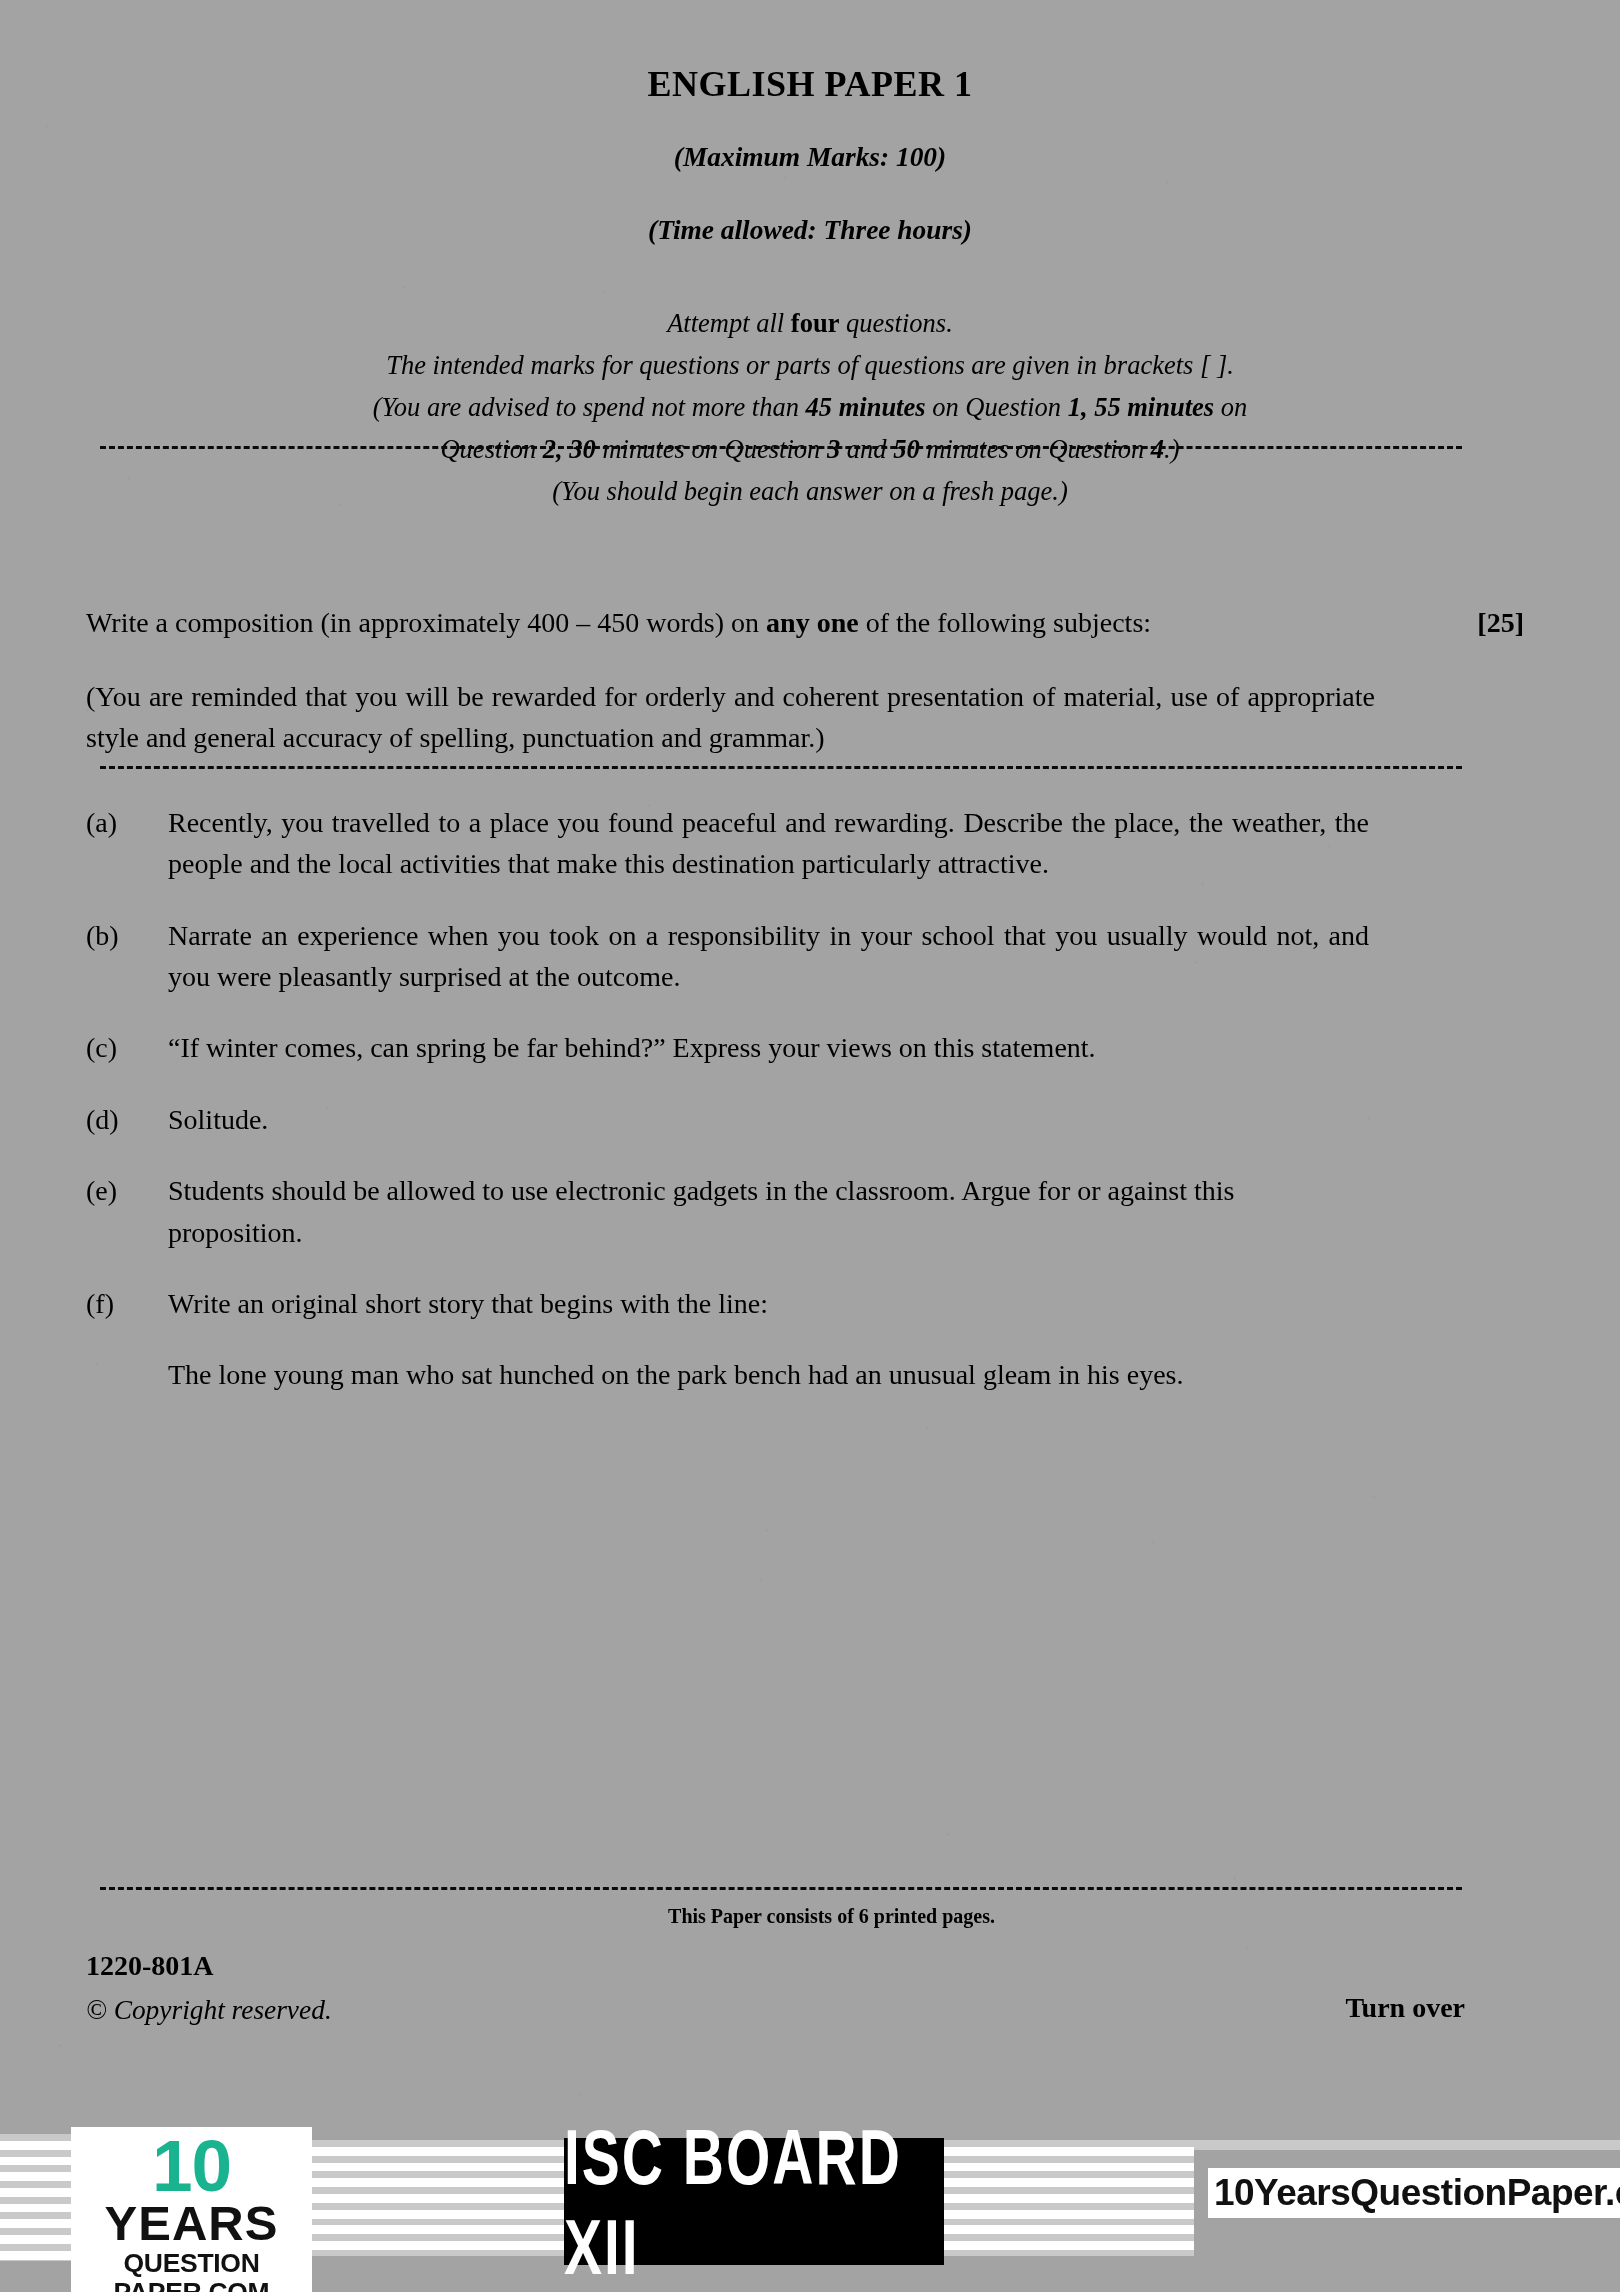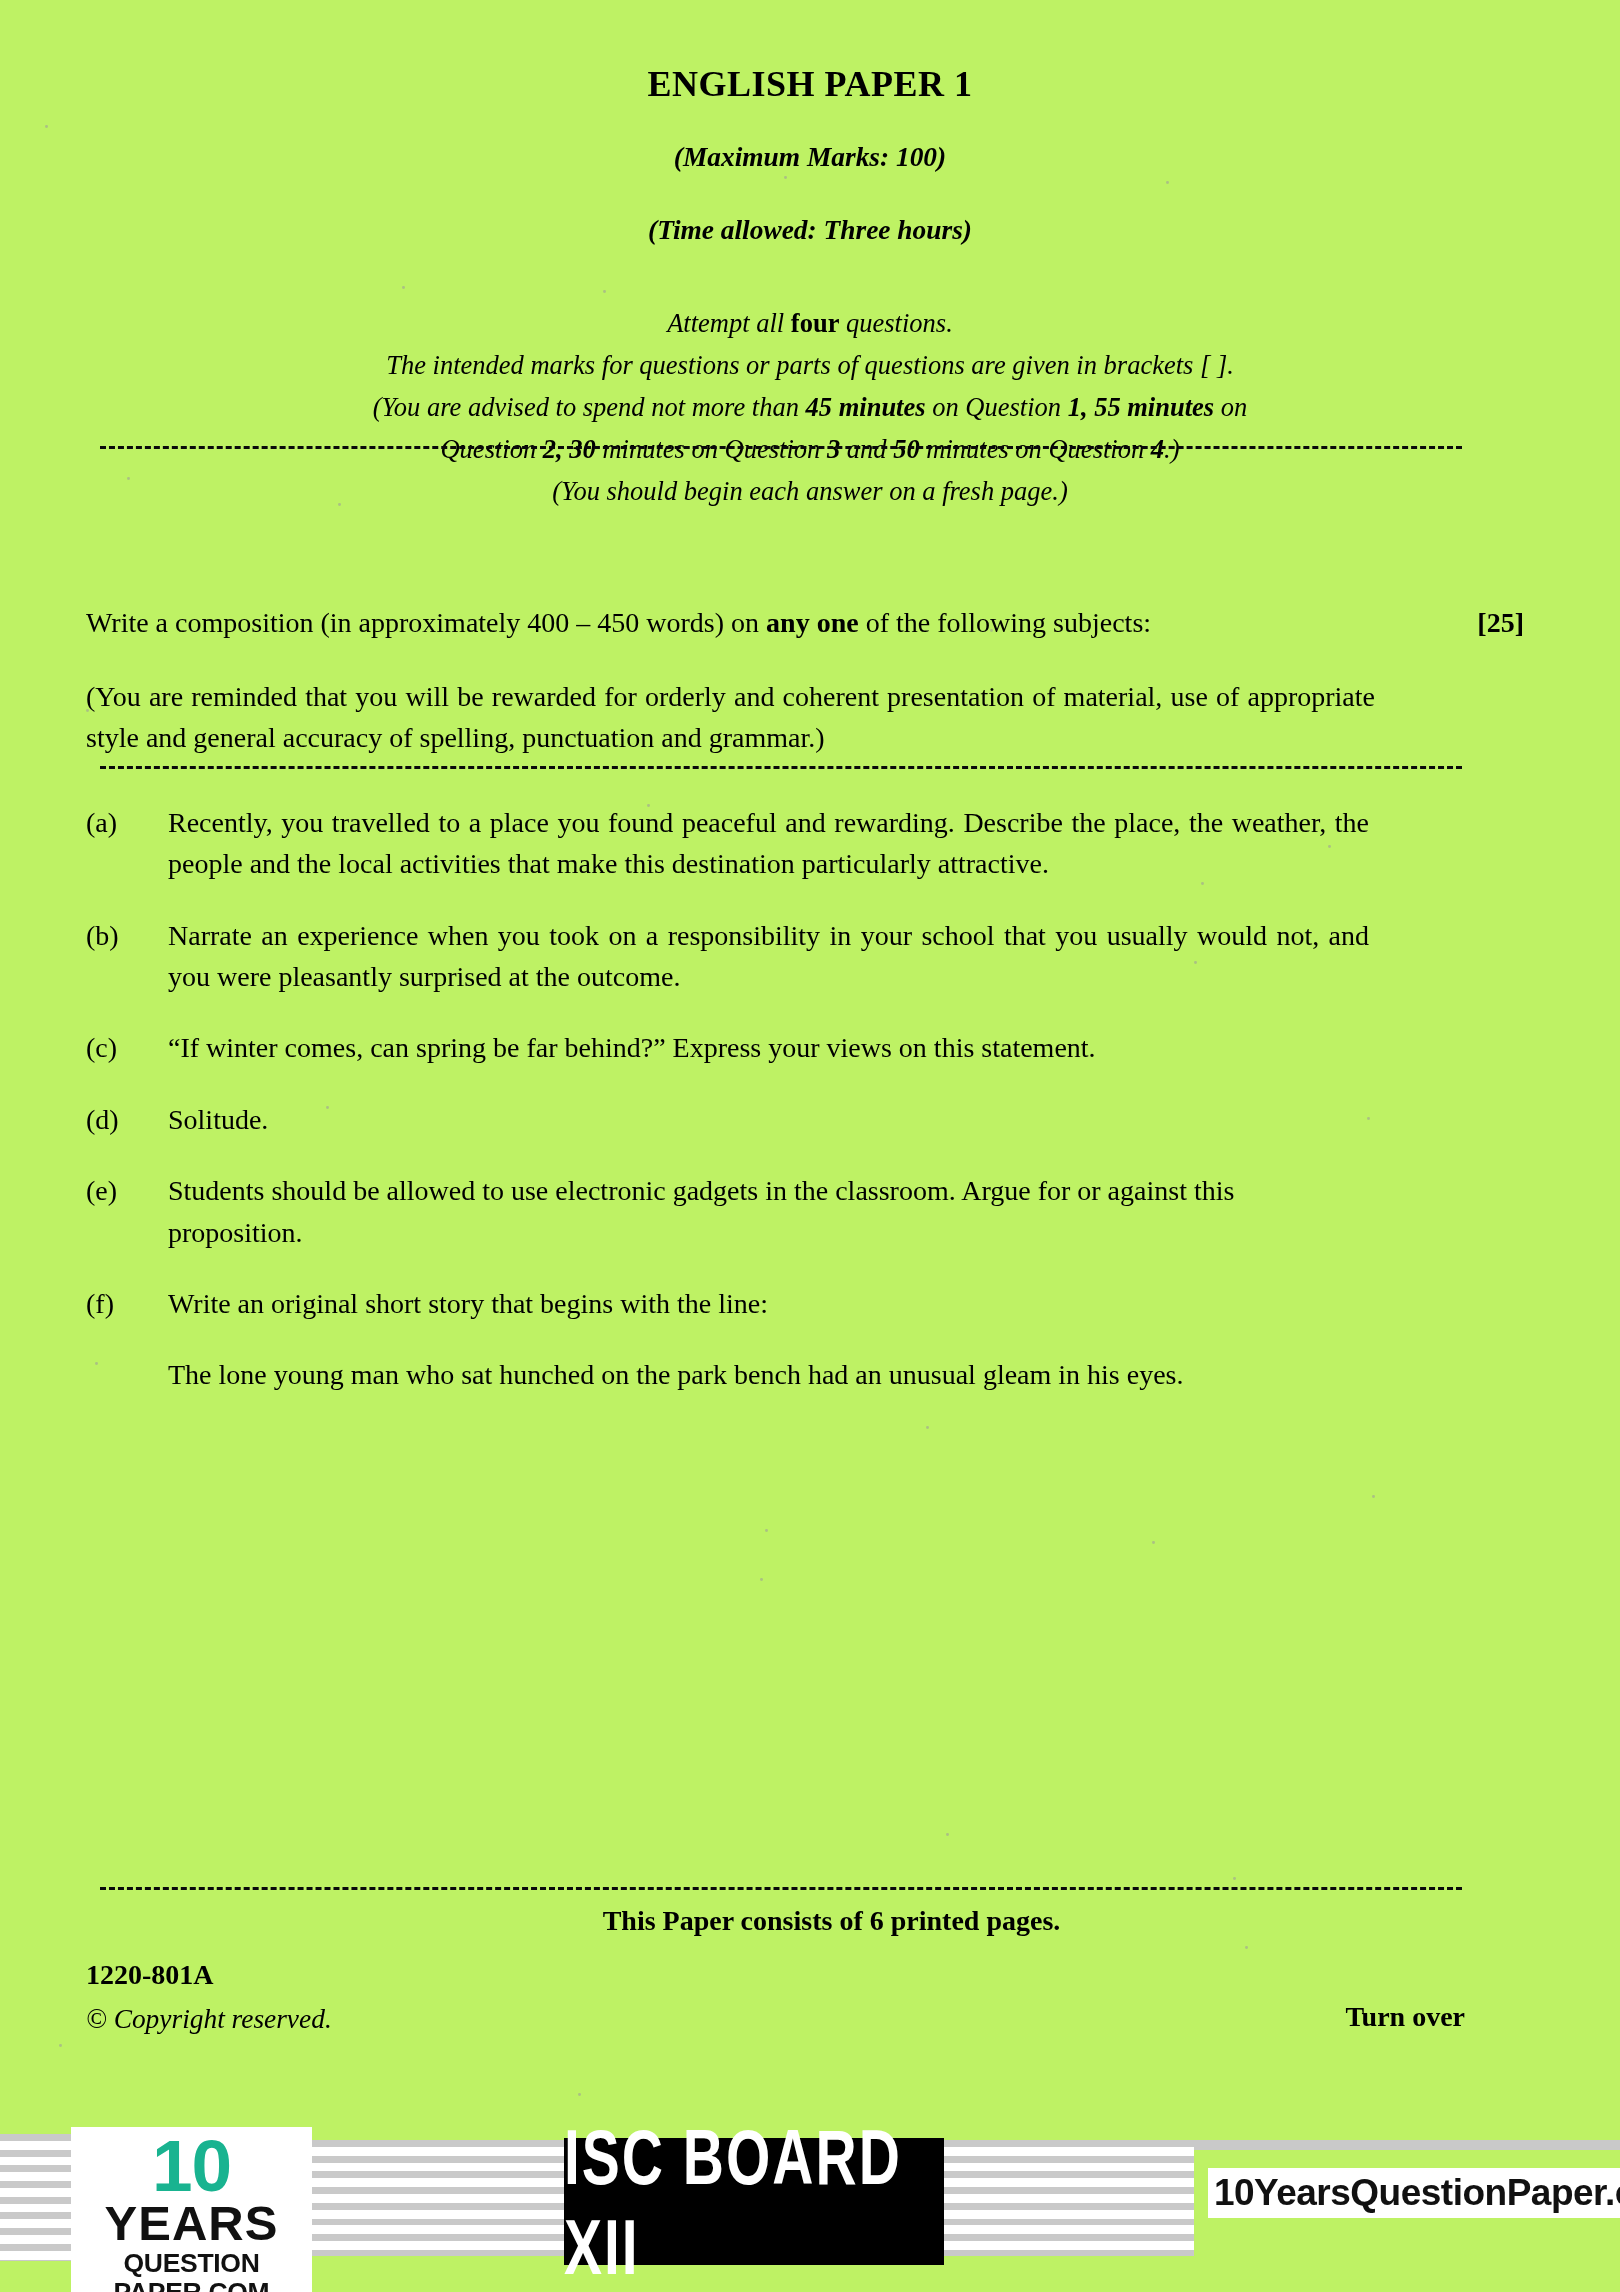--- a/index.html
+++ b/index.html
@@ -9,21 +9,21 @@
   }
   body {
     font-family: "Liberation Serif", "DejaVu Serif", serif;
     color: #000000;
   }
   .page {
     position: relative;
     width: 1620px;
     height: 2293px;
     margin: 0 auto;
-    background: #bef264;
+    background: #a3a3a3;
     overflow: hidden;
     box-sizing: border-box;
   }
 
   
   .content {
     position: absolute;
     left: 0;
     top: 0;
     width: 1620px;
@@ -160,21 +160,21 @@
 
   
   .footer {
     position: absolute;
     left: 0;
     top: 1905px;
     width: 1620px;
   }
   .printed-pages {
     text-align: center;
-    font-size: 28px;
+    font-size: 20px;
     font-weight: bold;
     padding-left: 43px;
   }
   .footer-row {
     position: relative;
     margin-top: 21.6px;
     padding-left: 86px;
     padding-right: 66px;
     font-family: Liberation Serif, serif;
   }

